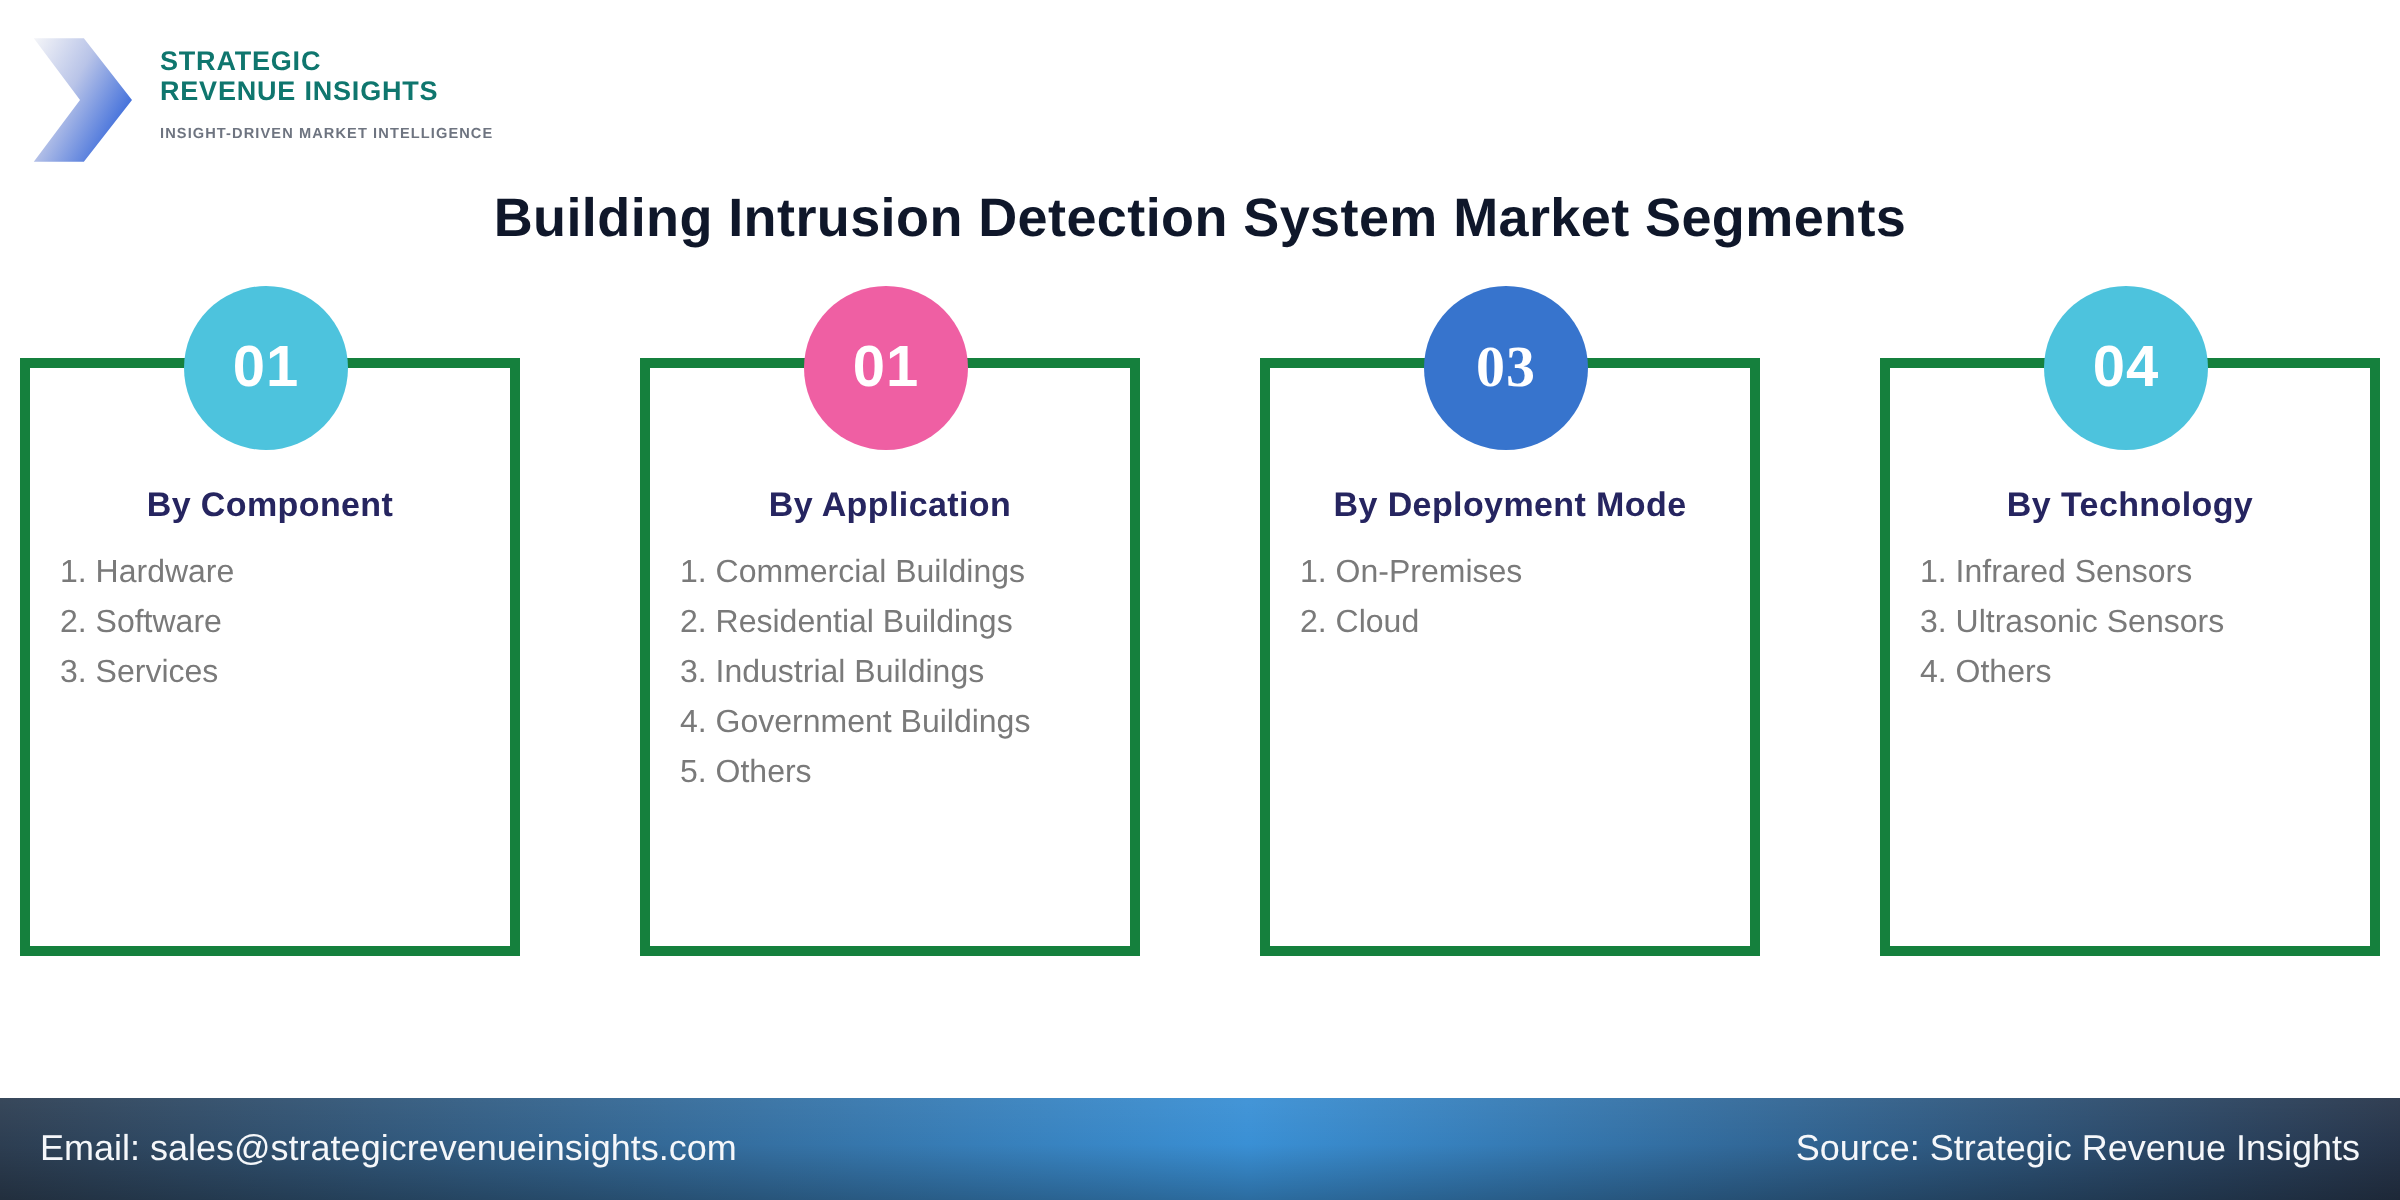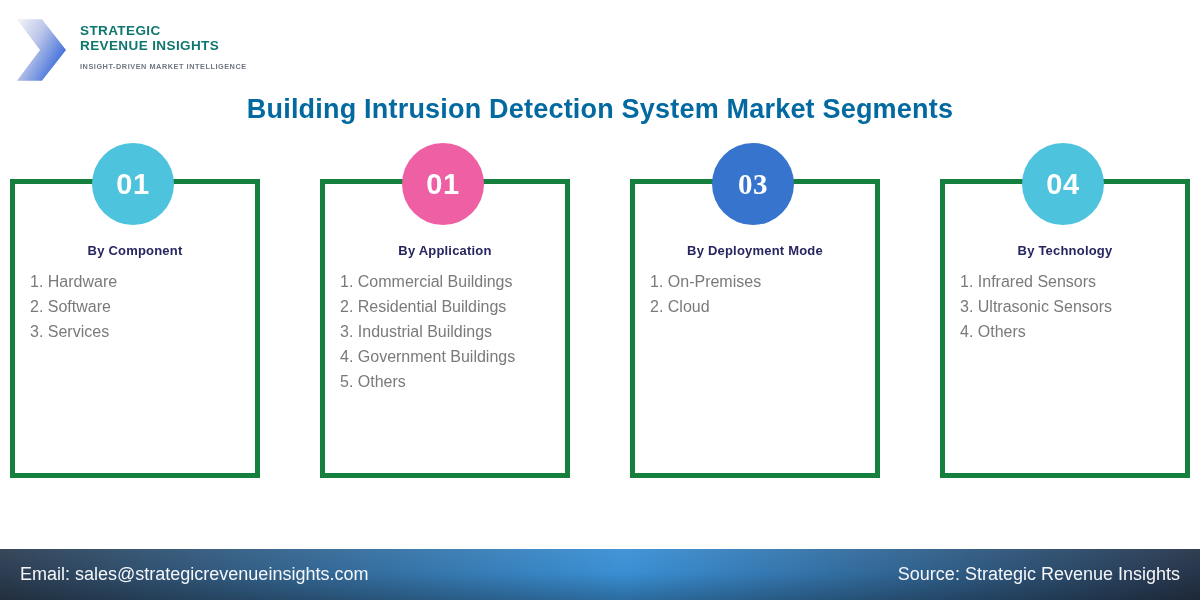--- a/index.html
+++ b/index.html
@@ -24,21 +24,21 @@
   }
   .logo-tagline {
     margin-top: 9px; font-size: 7.3px; color: #6e7480;
     letter-spacing: 0.55px; font-weight: bold;
   }
 
   
   .page-title {
     position: absolute; top: 94px; left: 0; width: 1200px;
     text-align: center;
-    font-size: 27px; font-weight: bold; color: #0369a1;
+    font-size: 27px; font-weight: bold; color: #0f172a;
     letter-spacing: 0.2px;
   }
 
   
   .segments-row {
     position: absolute; top: 179px; left: 10px;
     width: 1180px;
     display: flex; justify-content: space-between;
   }
   .card {
@@ -51,21 +51,21 @@
   .badge {
     position: absolute; top: -41px; left: 50%;
     width: 82px; height: 82px; margin-left: -43px;
     border-radius: 50%;
     display: flex; align-items: center; justify-content: center;
     color: #ffffff; font-size: 29px; font-weight: bold;
     letter-spacing: 0.5px;
   }
   .card h2 {
     text-align: center;
-    font-size: 13px; font-weight: bold; color: #262560;
+    font-size: 17px; font-weight: bold; color: #262560;
     letter-spacing: 0.2px;
     margin-bottom: 11px;
   }
   .card ul {
     list-style: none;
     font-size: 16px; color: #7a7a7a; line-height: 25px;
   }
 
   
   .footer {

